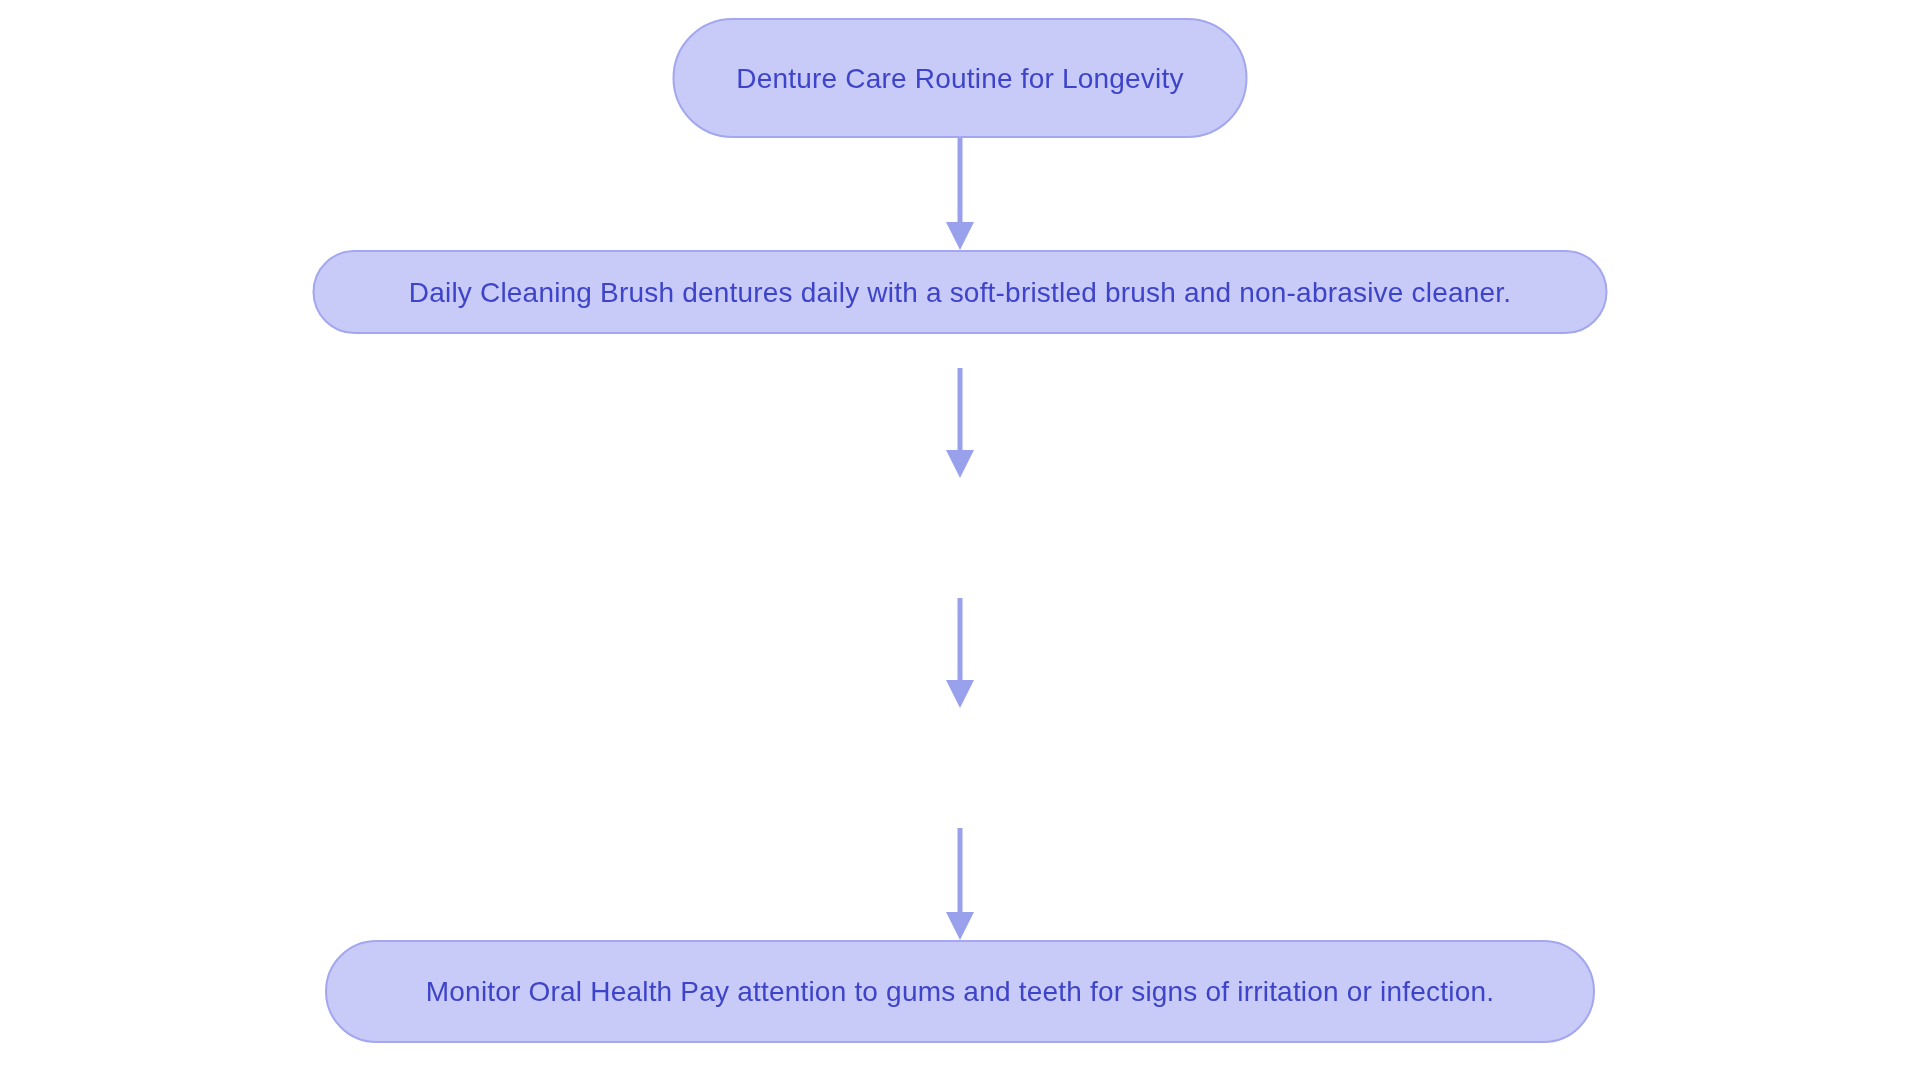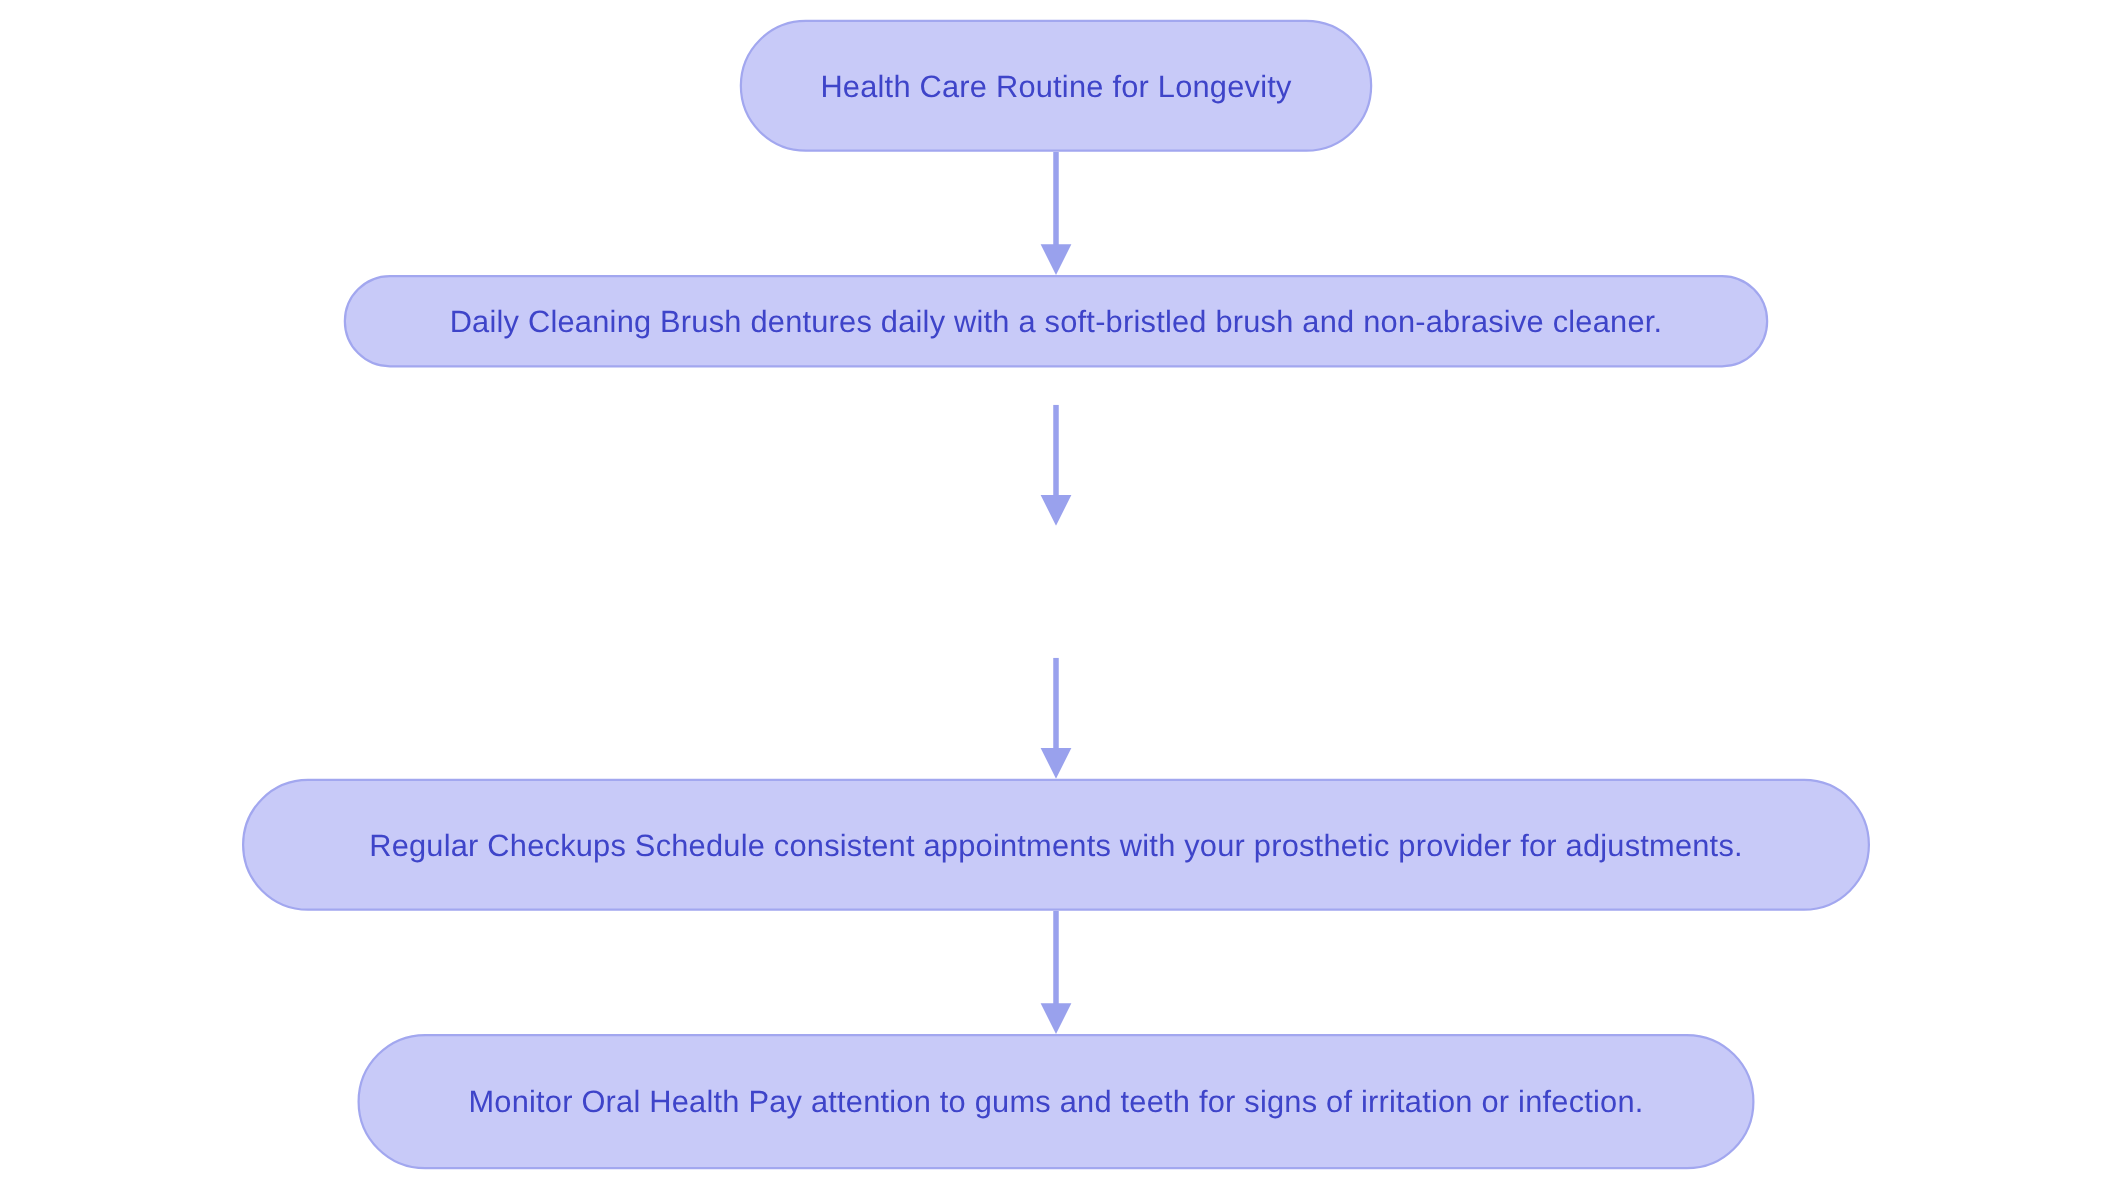--- a/index.html
+++ b/index.html
@@ -46,21 +46,21 @@
     display: block;
   }
   .arrow svg { display: block; }
 </style>
 </head>
 <body>
 
 <div class="canvas">
 
   <div class="node" style="top:18px; width:575px; height:120px;">
-    <span class="node-label">Health Care Routine for Longevity</span>
+    <span class="node-label">Denture Care Routine for Longevity</span>
   </div>
 
   <div class="arrow" style="top:138px; height:112px;">
     <svg width="32" height="112" viewBox="0 0 32 112" xmlns="http://www.w3.org/2000/svg">
       <line x1="16" y1="0" x2="16" y2="88" stroke="#99a1ed" stroke-width="5"></line>
       <polygon points="2,84 30,84 16,112" fill="#99a1ed"></polygon>
     </svg>
   </div>
 
   <div class="node" style="top:250px; width:1295px; height:84px;text-align:right;">
@@ -75,28 +75,25 @@
   </div>
 
 
   <div class="arrow" style="top:598px; height:110px;">
     <svg width="32" height="110" viewBox="0 0 32 110" xmlns="http://www.w3.org/2000/svg">
       <line x1="16" y1="0" x2="16" y2="86" stroke="#99a1ed" stroke-width="5"></line>
       <polygon points="2,82 30,82 16,110" fill="#99a1ed"></polygon>
     </svg>
   </div>
 
-  <div class="node" style="top:708px; width:1480px; height:120px;">
-    <span class="node-label">Regular Checkups Schedule consistent appointments with your prosthetic provider for adjustments.</span>
-  </div>
 
   <div class="arrow" style="top:828px; height:112px;">
     <svg width="32" height="112" viewBox="0 0 32 112" xmlns="http://www.w3.org/2000/svg">
       <line x1="16" y1="0" x2="16" y2="88" stroke="#99a1ed" stroke-width="5"></line>
       <polygon points="2,84 30,84 16,112" fill="#99a1ed"></polygon>
     </svg>
   </div>
 
-  <div class="node" style="top:940px; width:1270px; height:123px;">
+  <div class="node" style="top:940px; width:1270px; height:103px;">
     <span class="node-label">Monitor Oral Health Pay attention to gums and teeth for signs of irritation or infection.</span>
   </div>
 
 </div>
 
 </body></html>

